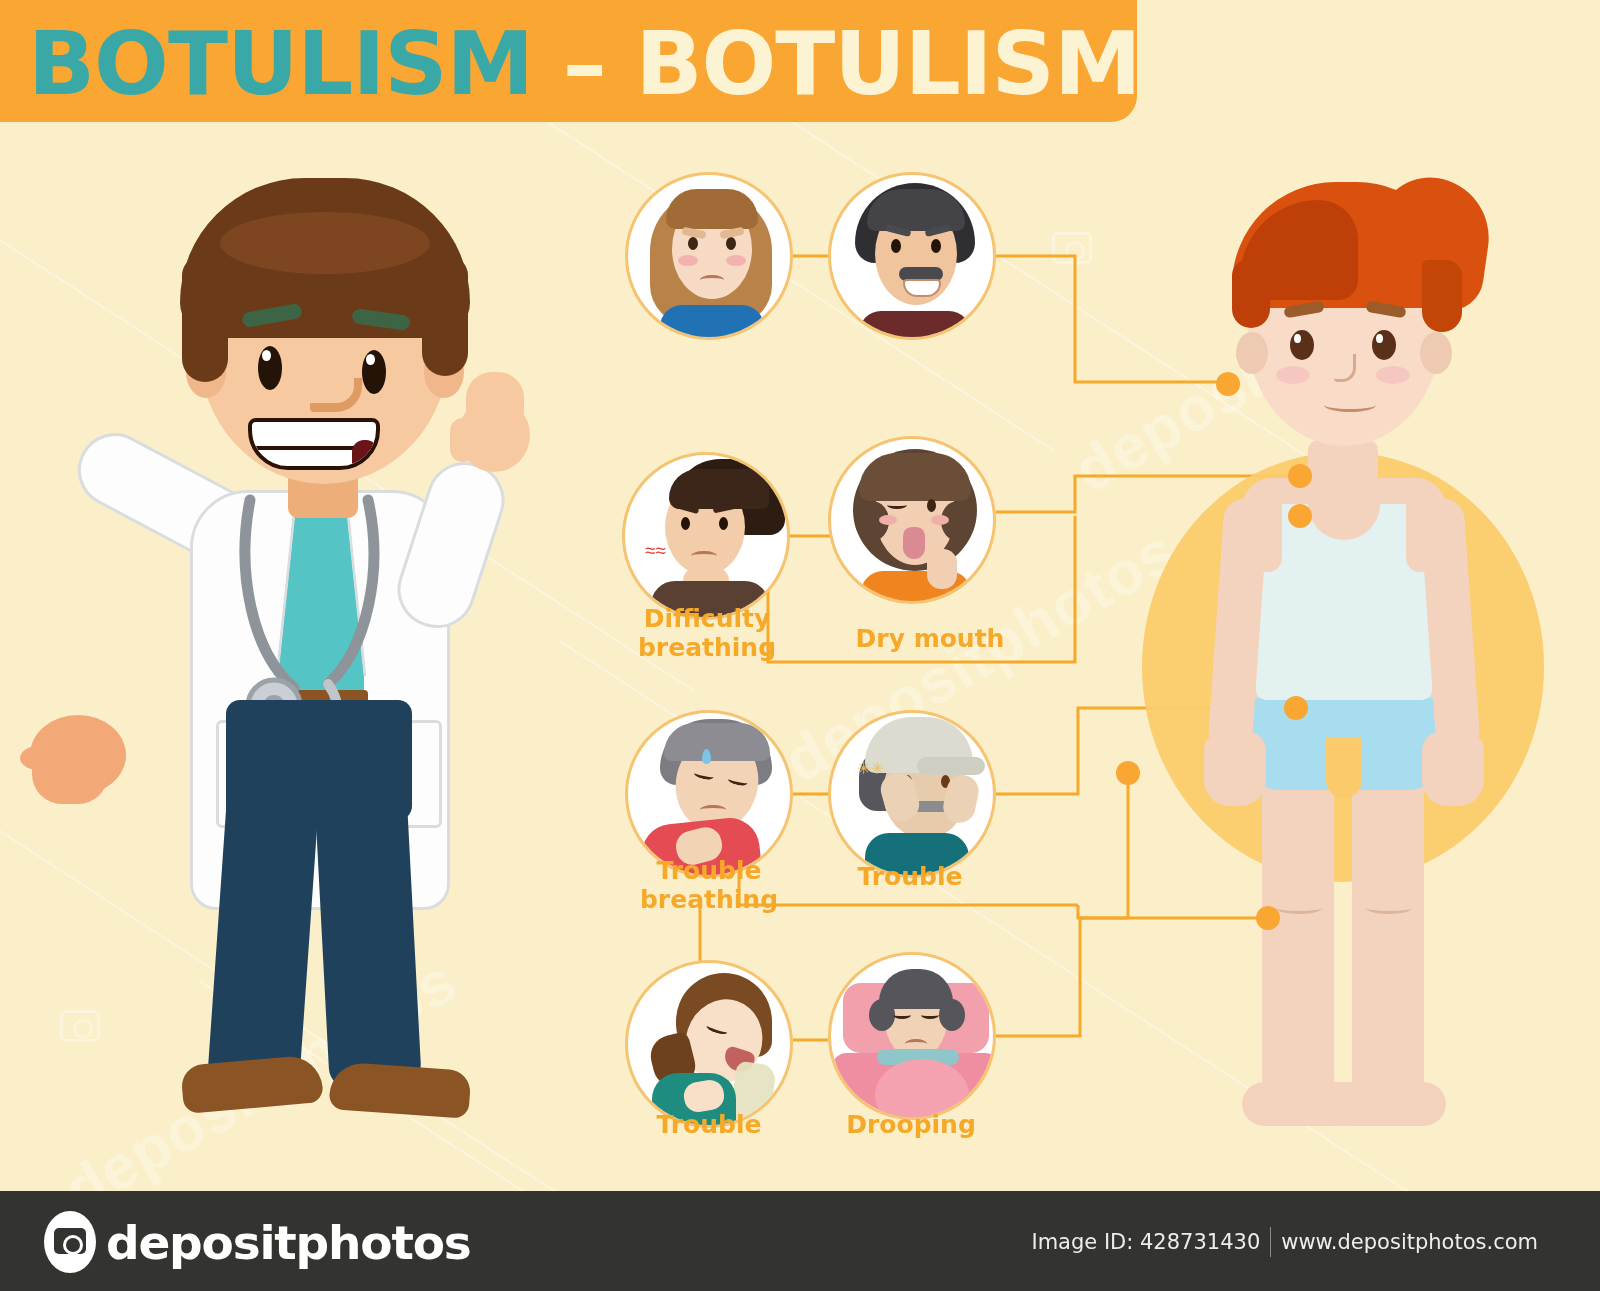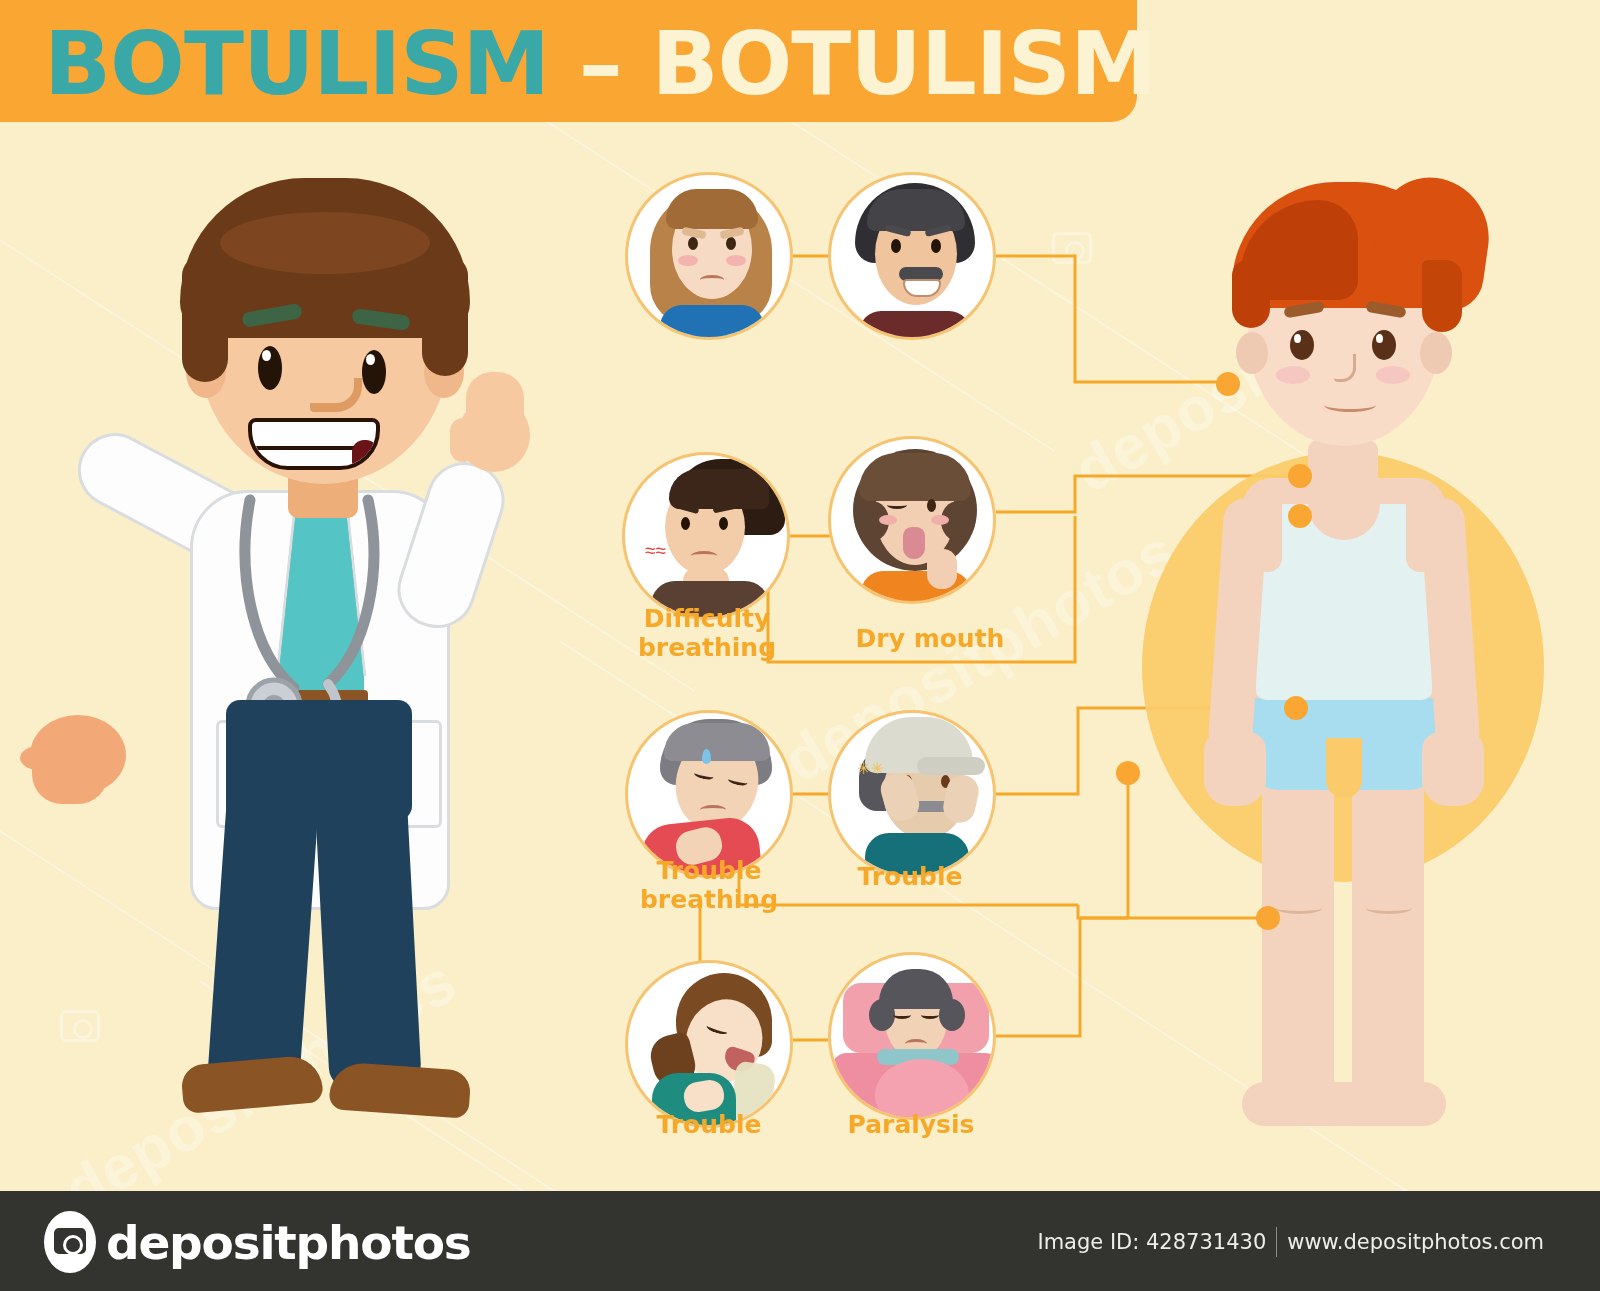--- a/index.html
+++ b/index.html
@@ -61,21 +61,21 @@
   }
   #banner-text {
     position: absolute; left: 28px; top: 10px;
     font-size: 88px;
     font-weight: 900;
     letter-spacing: -1px;
     line-height: 108px;
     white-space: nowrap;
     font-family: "DejaVu Sans", sans-serif;
   }
-  .t-main { color: #3BA8A8; margin-left: 16px; }
+  .t-main { color: #3BA8A8; }
   .t-sub  { color: #FCF3D2; }
 
   
   #wires { position: absolute; left:0; top:0; width:1600px; height:1191px; z-index: 3; }
 
   
   .sym {
     position: absolute;
     width: 168px; height: 168px;
     border-radius: 50%;
@@ -126,21 +126,21 @@
     content: ""; position: absolute;
     left: 19px; top: 24px; width: 14px; height: 14px;
     border-radius: 50%; border: 3px solid #fff;
   }
   #dp-word {
     color: #fff; font-size: 47px; font-weight: 700;
     letter-spacing: -1.2px;
     font-family: "DejaVu Sans", sans-serif;
   }
   #footer-right {
-    position: absolute; right: 56px; top: 36px;
+    position: absolute; right: 62px; top: 36px;
     display: flex; align-items: center; gap: 10px;
     color: #EDEDEA; font-size: 21px;
     font-family: "DejaVu Sans", sans-serif;
   }
   #footer-sep { width: 1px; height: 30px; background: #8d8d89; }
 </style>
 </head>
 <body>
 
 <div id="stage">
@@ -432,21 +432,21 @@
       <div class="el rd" style="left:38px; top:44px; width:26px; height:32px; background:#55555B;"></div>
       <div class="el rd" style="left:108px; top:44px; width:26px; height:32px; background:#55555B;"></div>
       <div class="el" style="left:62px; top:56px; width:18px; height:8px; border-bottom:3px solid #3E2614; border-radius:50%;"></div>
       <div class="el" style="left:90px; top:56px; width:18px; height:8px; border-bottom:3px solid #3E2614; border-radius:50%;"></div>
       <div class="el" style="left:74px; top:84px; width:22px; height:10px; border-top:3px solid #B9755A; border-radius:50%;"></div>
       <div class="el" style="left:0px; top:98px; width:170px; height:76px; background:#EE8EA0; border-radius:16px 16px 0 0;"></div>
       <div class="el" style="left:46px; top:94px; width:82px; height:16px; background:#8FC6C9; border-radius:8px;"></div>
       <div class="el rd" style="left:44px; top:104px; width:94px; height:72px; background:#F4A2B0;"></div>
     </div>
   </div>
-  <div class="sym-label" style="left:806px; top:1110px;">Paralysis</div>
+  <div class="sym-label" style="left:806px; top:1110px;">Drooping</div>
 
   <div id="banner">
     <div id="banner-text">
       <span class="t-main">BOTULISM</span><span class="t-sub"> – BOTULISM</span>
     </div>
   </div>
 
 </div>
 
 <div id="footer">

